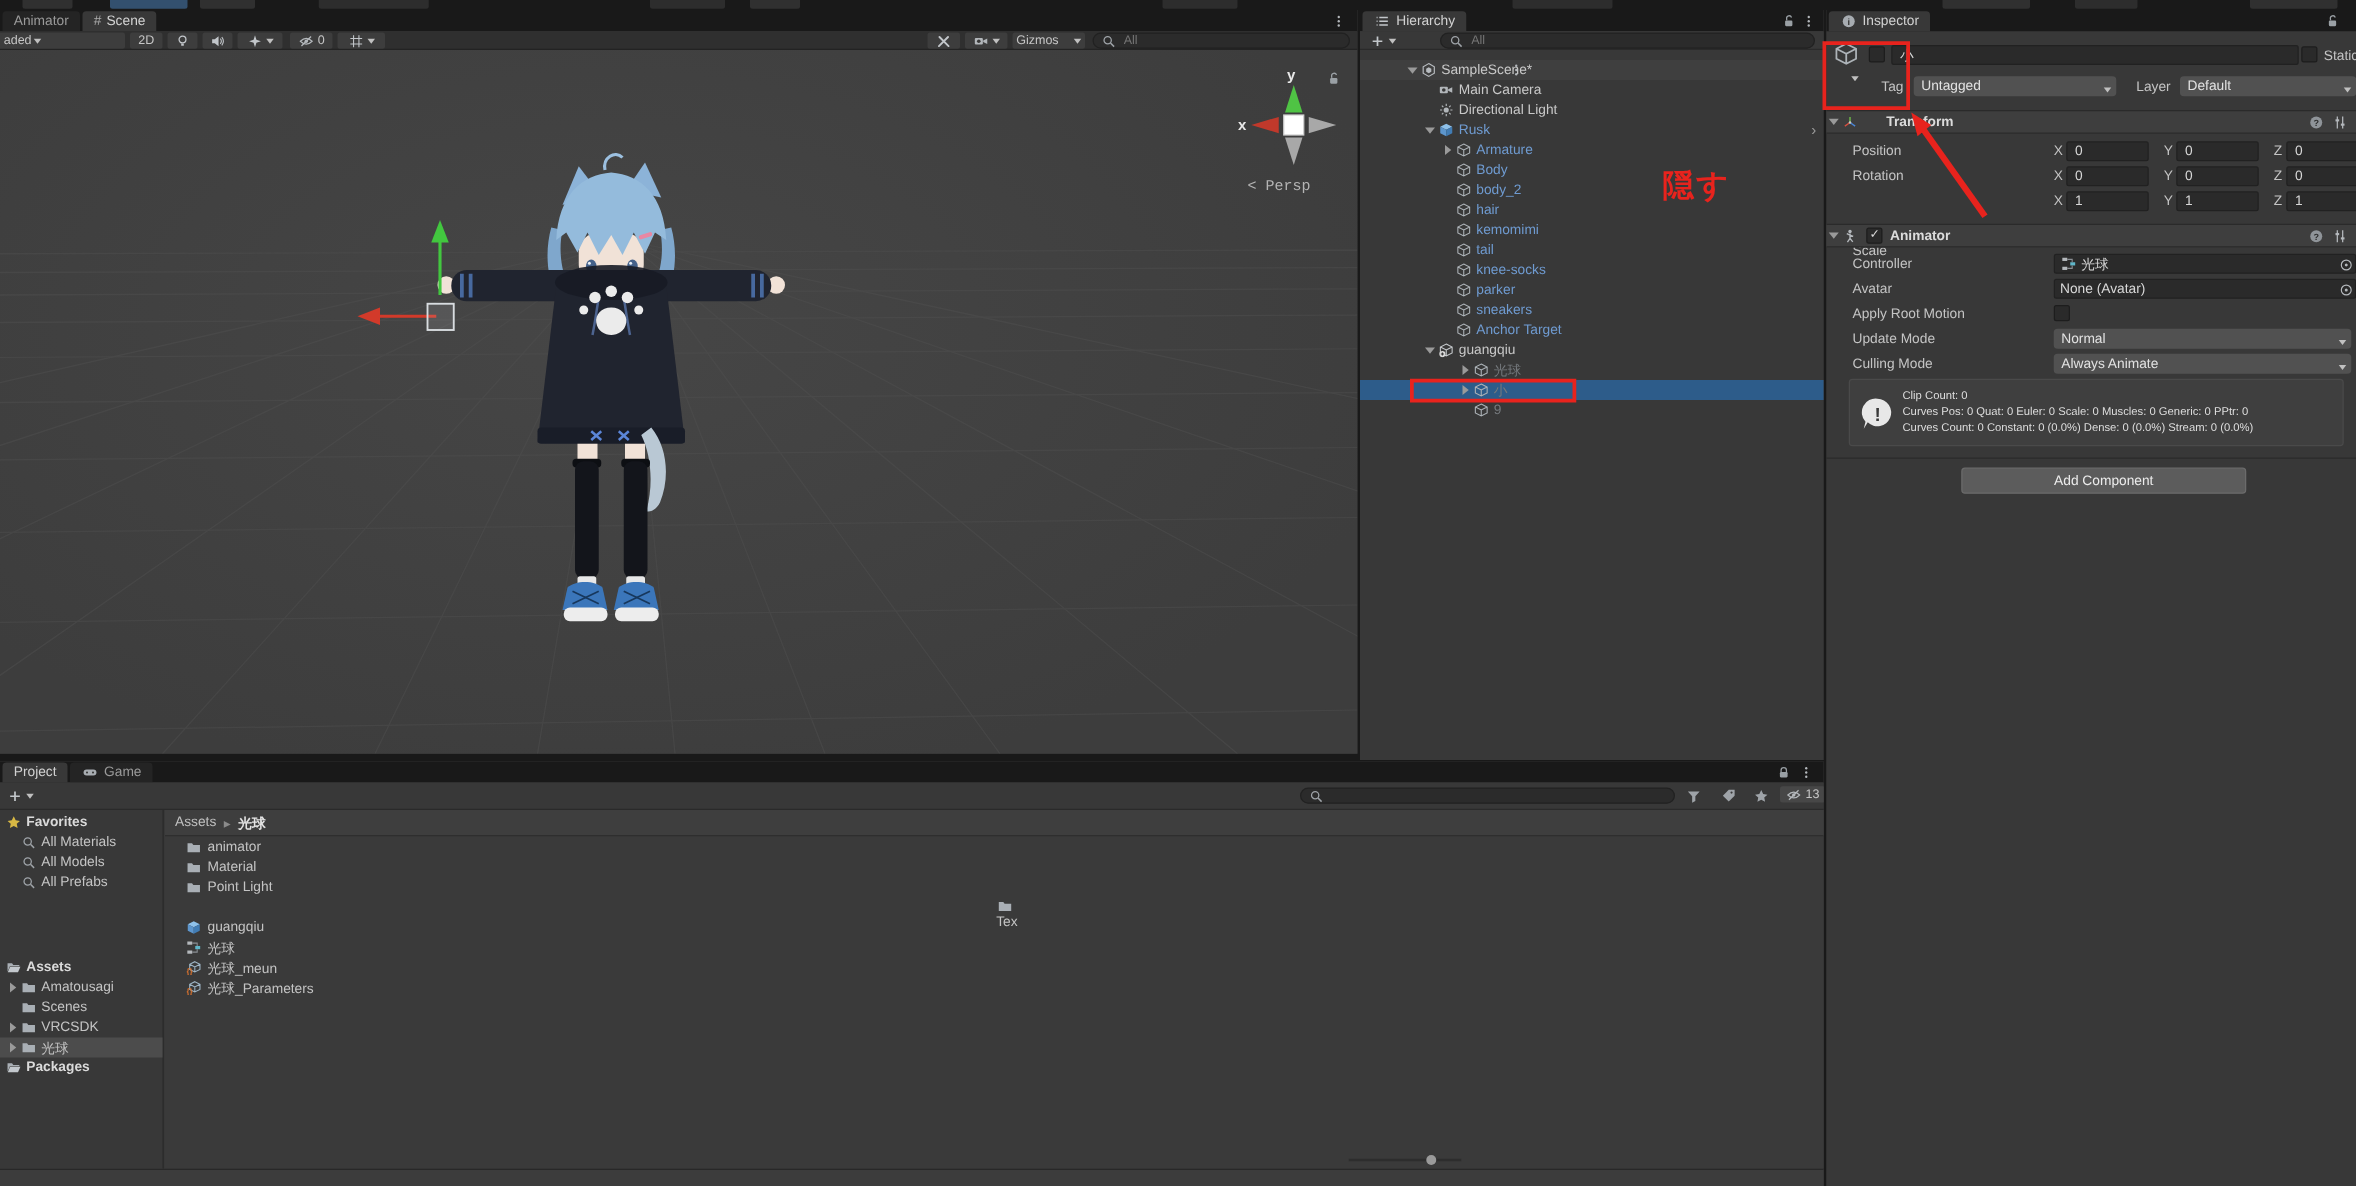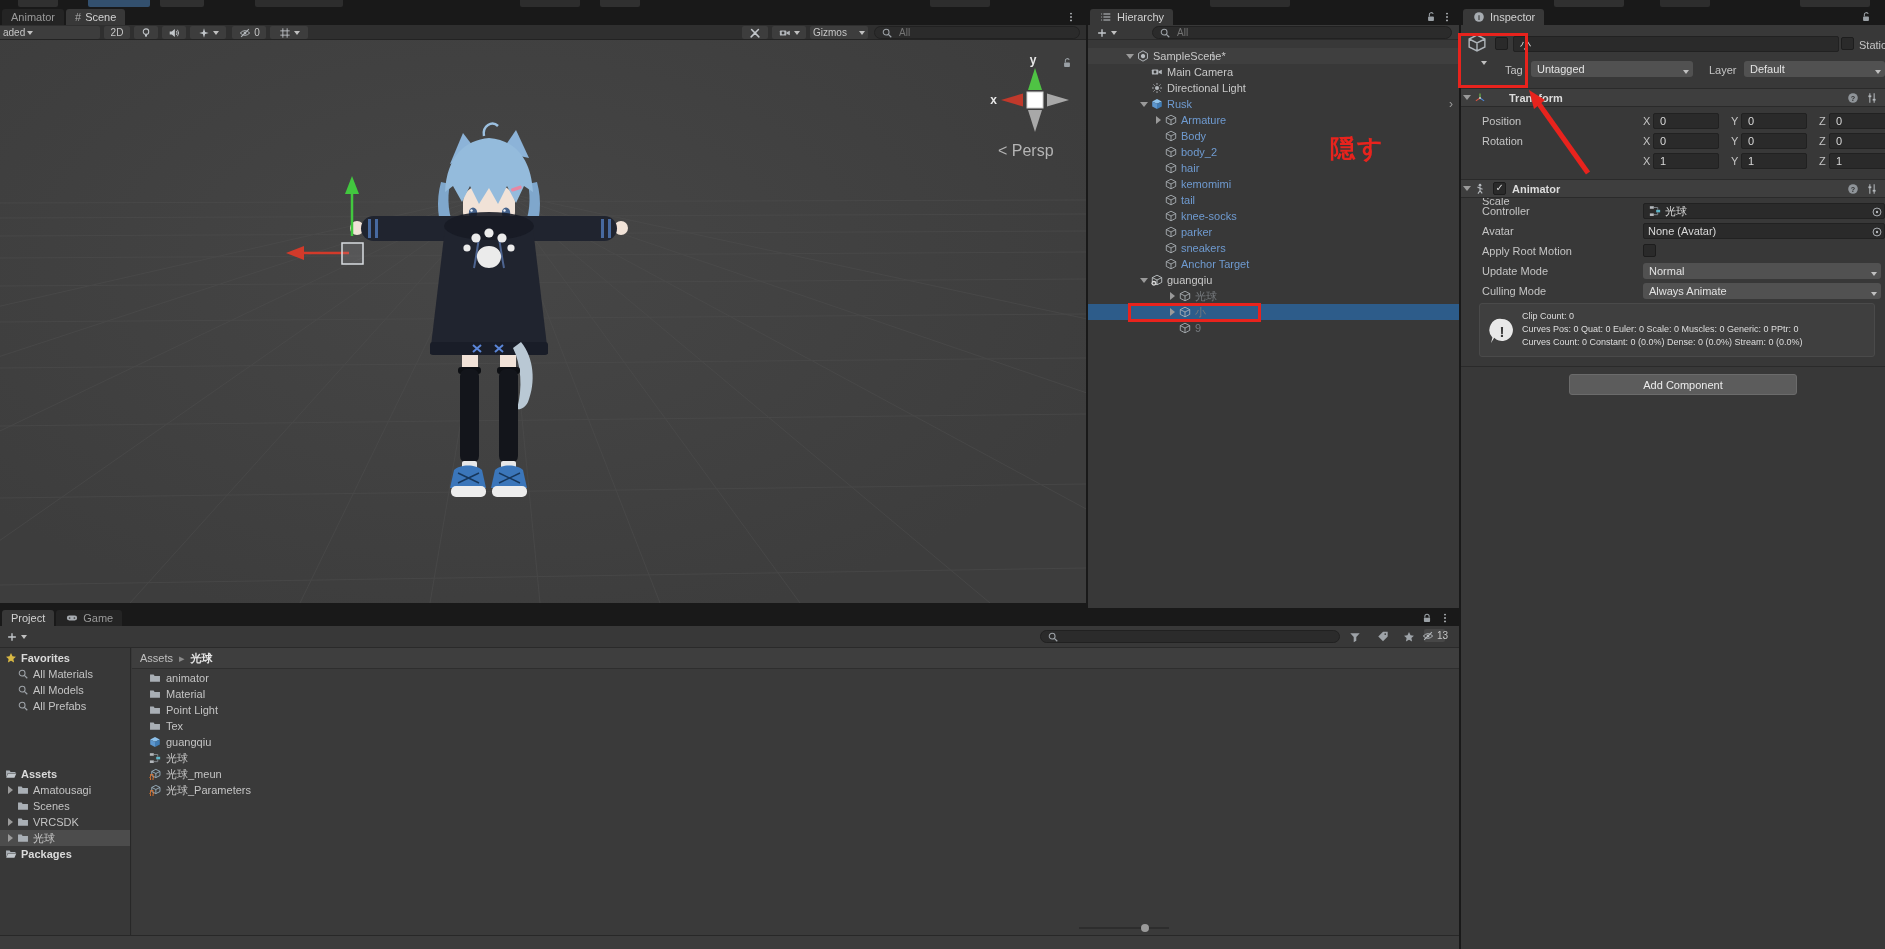--- a/index.html
+++ b/index.html
@@ -41,21 +41,21 @@
   .axfield{position:absolute;width:66px;}
   .infobox{position:absolute;background:#3f3f3f;border:1px solid #4a4a4a;border-radius:3px;color:#dedede;font-size:9px;line-height:13px;padding:6px 6px 6px 42px;}
   .infobox .warn{position:absolute;left:9px;top:14px;width:26px;height:26px;}
   .addcomp{position:absolute;background:#5c5c5c;border:1px solid #6b6b6b;border-radius:3px;color:#ececec;display:flex;align-items:center;justify-content:center;font-size:11px;}
   
   .prow{height:16px;display:flex;align-items:center;color:#c4c4c4;white-space:nowrap;}
   .prow.selrow{background:#4c4c4c;}
   .prow.bold{color:#dadada;font-weight:bold;}
   .annot{position:absolute;pointer-events:none;z-index:60;}
   .redbox{border:3px solid #e8231d;}
-  .persp{position:absolute;color:#b4b4b4;font-size:16px;}
+  .persp{position:absolute;color:#b4b4b4;font-size:12px;font-family:Liberation Mono, monospace;}
   .kebab-abs{position:absolute;width:14px;height:14px;}
 </style>
 </head>
 <body>
 
 <div id="topstrip" style="position:absolute;left:0;top:0;width:1885px;height:8px;background:#191919;">
     <div class="strip-btn" style="left: 18px; width: 40px; background: rgb(48, 48, 48);"></div>
     <div class="strip-btn" style="left: 88px; width: 62px; background: rgb(51, 80, 110);"></div>
     <div class="strip-btn" style="left: 160px; width: 44px; background: rgb(48, 48, 48);"></div>
     <div class="strip-btn" style="left: 255px; width: 88px; background: rgb(45, 45, 45);"></div>
@@ -812,21 +812,21 @@
         <svg viewBox="0 0 14 14">
           <path d="M1.5 6.5 7 1h5.5v5.5L7 12Z" fill="#9ea3a8"></path>
           <circle cx="9.6" cy="3.6" r="1" fill="#383838"></circle>
         </svg>
       </span>
     <span class="icon kebab-abs" style="left:1402px;top:4px;">
         <svg viewBox="0 0 14 14">
           <path d="M7 1.2 8.8 5l4 .5-3 2.7.8 4L7 10.2 3.4 12.2l.8-4-3-2.7 4-.5Z" fill="#9ea3a8"></path>
         </svg>
       </span>
-    <div class="tbtn" style="left:1424px;top:3px;width:21px;background:#474747;">
+    <div class="tbtn" style="left:1424px;top:3px;width:36px;background:#474747;">
         <span class="icon">
           <svg viewBox="0 0 14 14">
             <path d="M1.5 7q5.5-5.5 11 0q-5.5 5.5-11 0Z" fill="none" stroke="#b4b8bc" stroke-width="1.1"></path>
             <circle cx="7" cy="7" r="1.6" fill="#b4b8bc"></circle>
             <path d="M2.5 11.5 11.5 2.5" stroke="#b4b8bc" stroke-width="1.2"></path>
           </svg>
         </span>
         <span>13</span>
       </div>
   </div>
@@ -957,21 +957,21 @@
           <span style="margin-left: 4px;">Material</span>
         </div>
         <div class="prow" style="padding-left: 16px;">
           <span class="icon">
             <svg viewBox="0 0 14 14">
               <path d="M1.2 3h4.2l1.2 1.6h6.2V11.4H1.2Z" fill="#a9afb5"></path>
             </svg>
           </span>
           <span style="margin-left: 4px;">Point Light</span>
         </div>
-        <div class="prow" style="padding-left: 16px;">
+        <div class="prow" style="padding-left: 16px; flex-direction: column;">
           <span class="icon">
             <svg viewBox="0 0 14 14">
               <path d="M1.2 3h4.2l1.2 1.6h6.2V11.4H1.2Z" fill="#a9afb5"></path>
             </svg>
           </span>
           <span style="margin-left: 4px;">Tex</span>
         </div>
         <div class="prow" style="padding-left: 16px;">
           <span class="icon">
             <svg viewBox="0 0 14 14">

